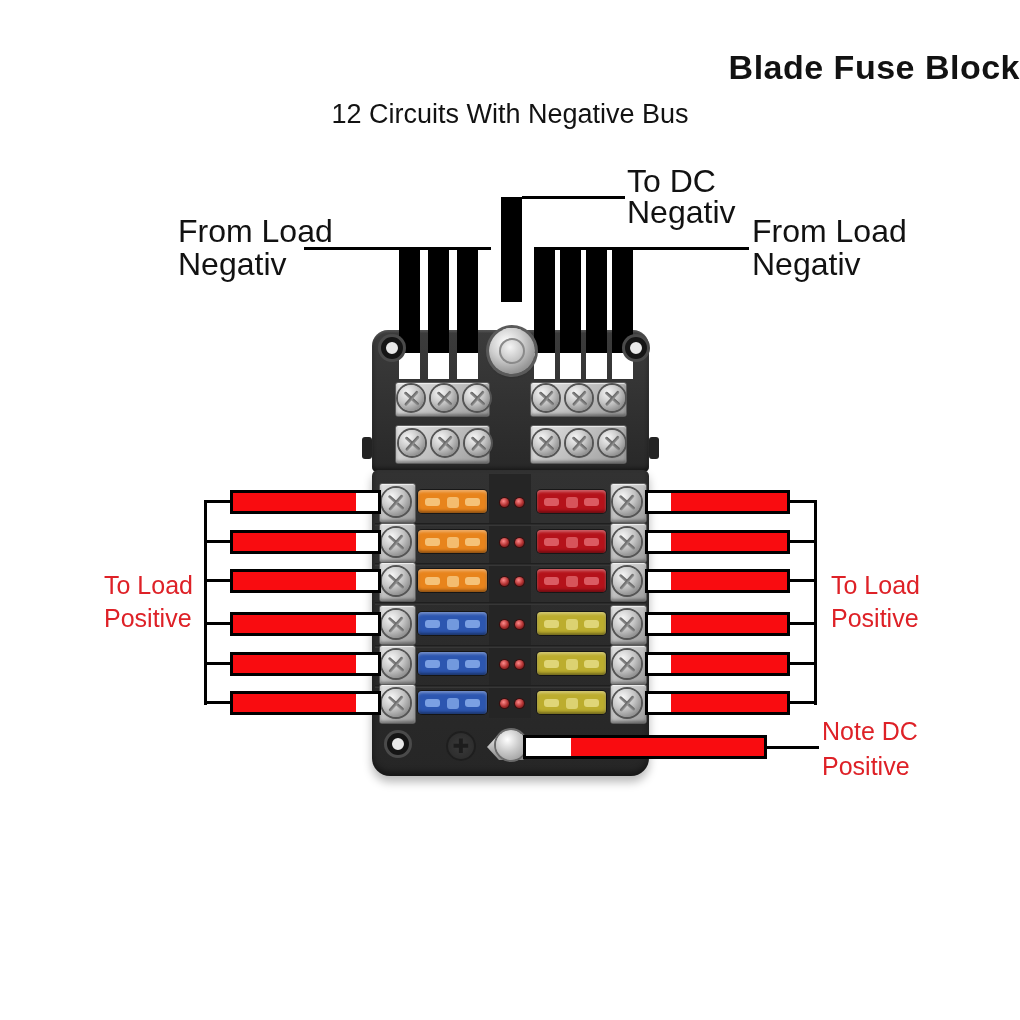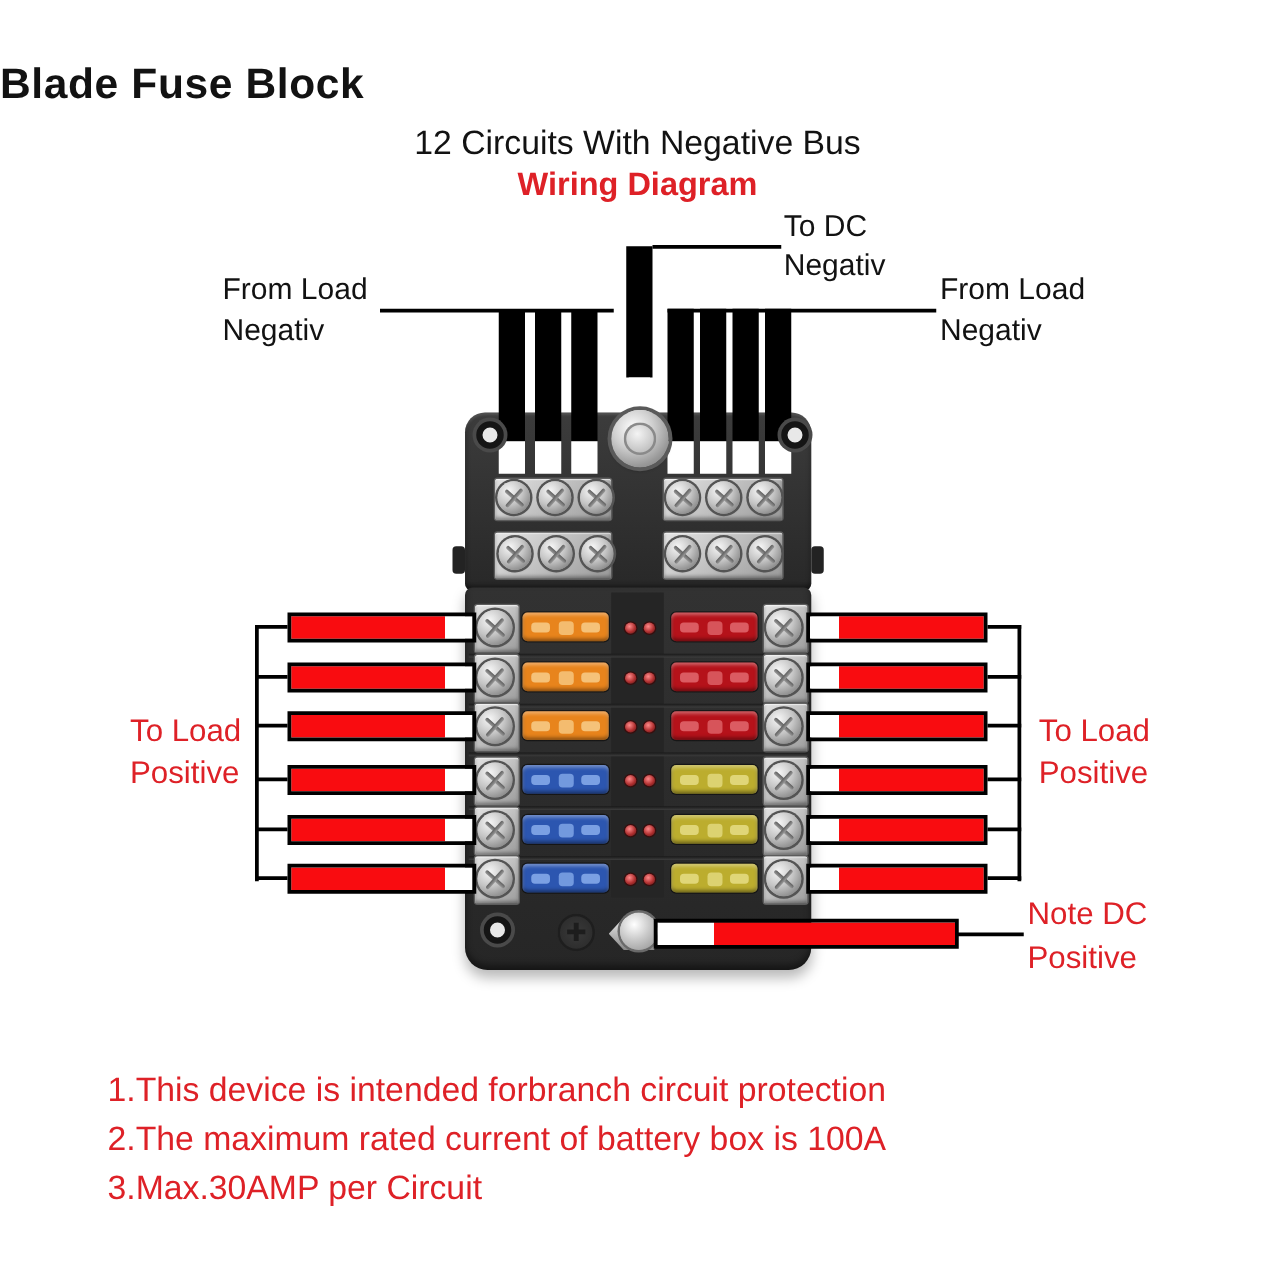--- a/index.html
+++ b/index.html
@@ -1,24 +1,24 @@
 <!DOCTYPE html>
 <html style="--label-red: #de2127; --wire-red: #f90c10;"><head>
 <meta charset="utf-8">
 <style>
   html,body{margin:0;padding:0;background:#fff;}
   .canvas{position:relative;width:1020px;height:1020px;background:#fff;overflow:hidden;
           font-family:"Liberation Sans",sans-serif;color:#121212;}
   .line{position:absolute;background:#000;}
-  .title{position:absolute;left:0;top:48px;width:1020px;text-align:left;
+  .title{position:absolute;left:0;top:48px;width:1020px;text-align:right;
          font-size:34px;font-weight:bold;letter-spacing:.5px;}
   .subtitle{position:absolute;left:0;top:99px;width:1020px;text-align:center;font-size:27px;}
   .wiring{position:absolute;left:0;top:132px;width:1020px;text-align:center;
           font-size:26px;font-weight:bold;color:var(--label-red);}
-  .lbl{position:absolute;font-size:24px;line-height:33px;white-space:nowrap;}
+  .lbl{position:absolute;font-size:32px;line-height:33px;white-space:nowrap;}
   .lbl.red{color:var(--label-red);font-size:25px;}
   
   .cover{position:absolute;left:372px;top:330px;width:277px;height:142px;z-index:1;
          background:linear-gradient(#3c3c3c,#282828);border-radius:16px 16px 5px 5px;
          box-shadow:inset 0 2px 2px rgba(255,255,255,.12), inset 0 -3px 4px rgba(0,0,0,.5);}
   .body{position:absolute;left:372px;top:470px;width:277px;height:306px;z-index:1;
         background:linear-gradient(#323232,#262626);border-radius:6px 6px 18px 18px;
         box-shadow:0 6px 10px rgba(0,0,0,.28), inset 0 -4px 6px rgba(0,0,0,.45);}
   .side-tab{position:absolute;width:10px;height:22px;background:#232323;border-radius:3px;z-index:0;}
   .channel{position:absolute;left:489px;top:474px;width:42px;height:244px;background:#252525;z-index:2;}
@@ -62,21 +62,20 @@
         color:var(--label-red);font-size:27px;line-height:39px;}
   .note-items div{white-space:nowrap;}
 </style>
 </head>
 <body>
 
 <div class="canvas">
 
   <div class="title">Blade Fuse Block</div>
   <div class="subtitle">12 Circuits With Negative Bus</div>
-  <div class="wiring">Wiring Diagram</div>
 
   <div class="lbl" style="left:627px;top:166px;line-height:31px;">
     <div>To DC</div>
     <div>Negativ</div>
   </div>
   <div class="lbl" style="left:178px;top:215px;">
     <div>From Load</div>
     <div>Negativ</div>
   </div>
   <div class="lbl" style="left:752px;top:215px;">
@@ -282,20 +281,15 @@
       <div class="line" style="left: 790px; top: 701px; width: 27px; height: 3px;"></div>
     </div>
 
   <div class="hole" style="left:387px;top:733px;"></div>
   <div class="clover">✚</div>
   <div class="hex"></div>
   <div class="cap"></div>
   <div class="rwire" style="left:523px;top:735px;width:244px;background:linear-gradient(to right,#fff 0 45px,var(--wire-red) 45px);z-index:5;"></div>
 
   <div class="note-wrap">
-    <div class="note-items">
-      <div>1.This device is intended forbranch circuit protection</div>
-      <div>2.The maximum rated current of battery box is 100A</div>
-      <div>3.Max.30AMP per Circuit</div>
-    </div>
   </div>
 
 </div>
 
 </body></html>

